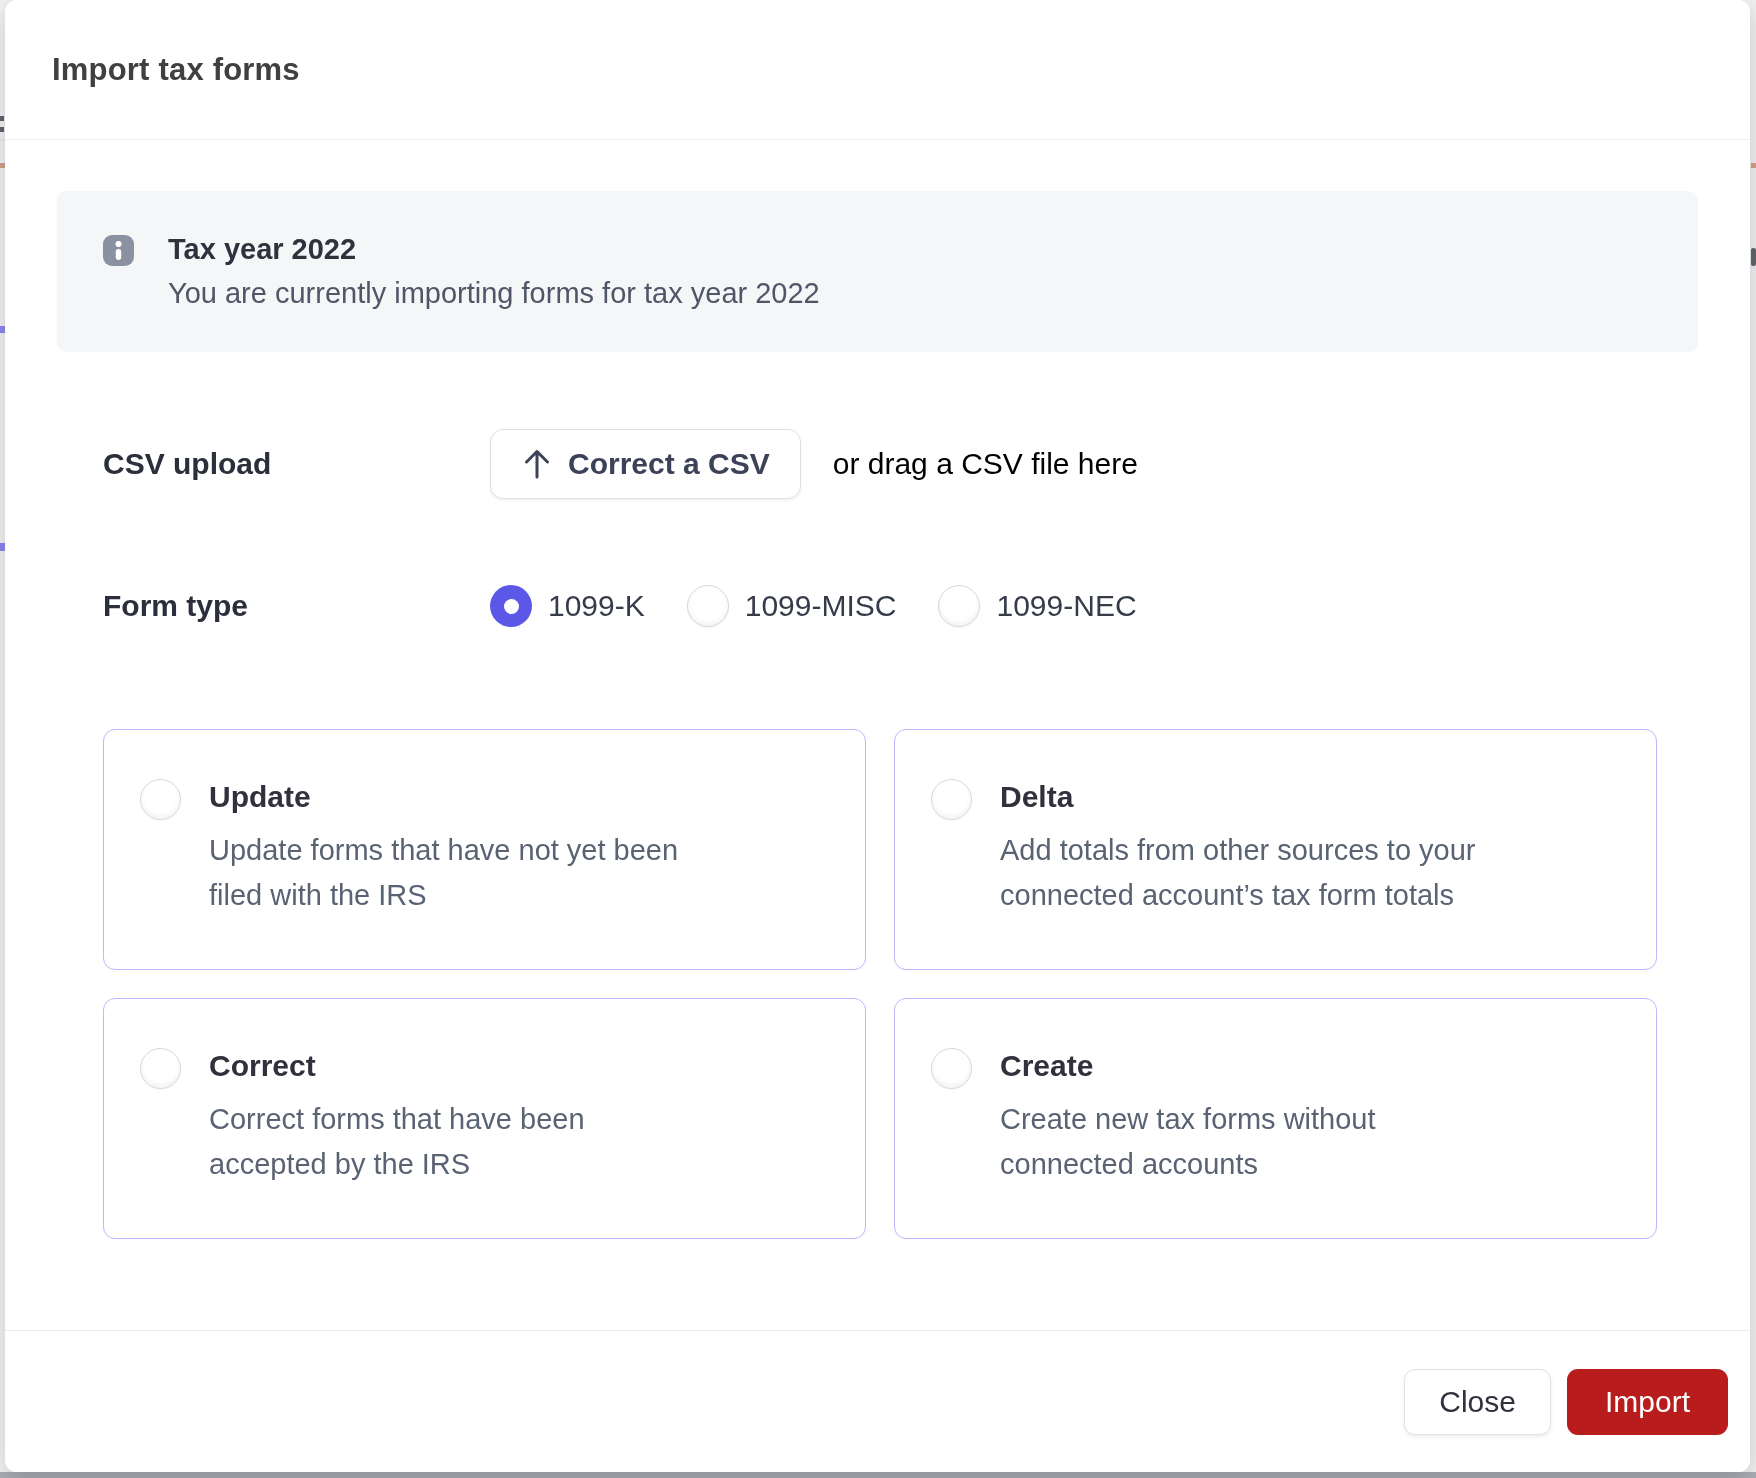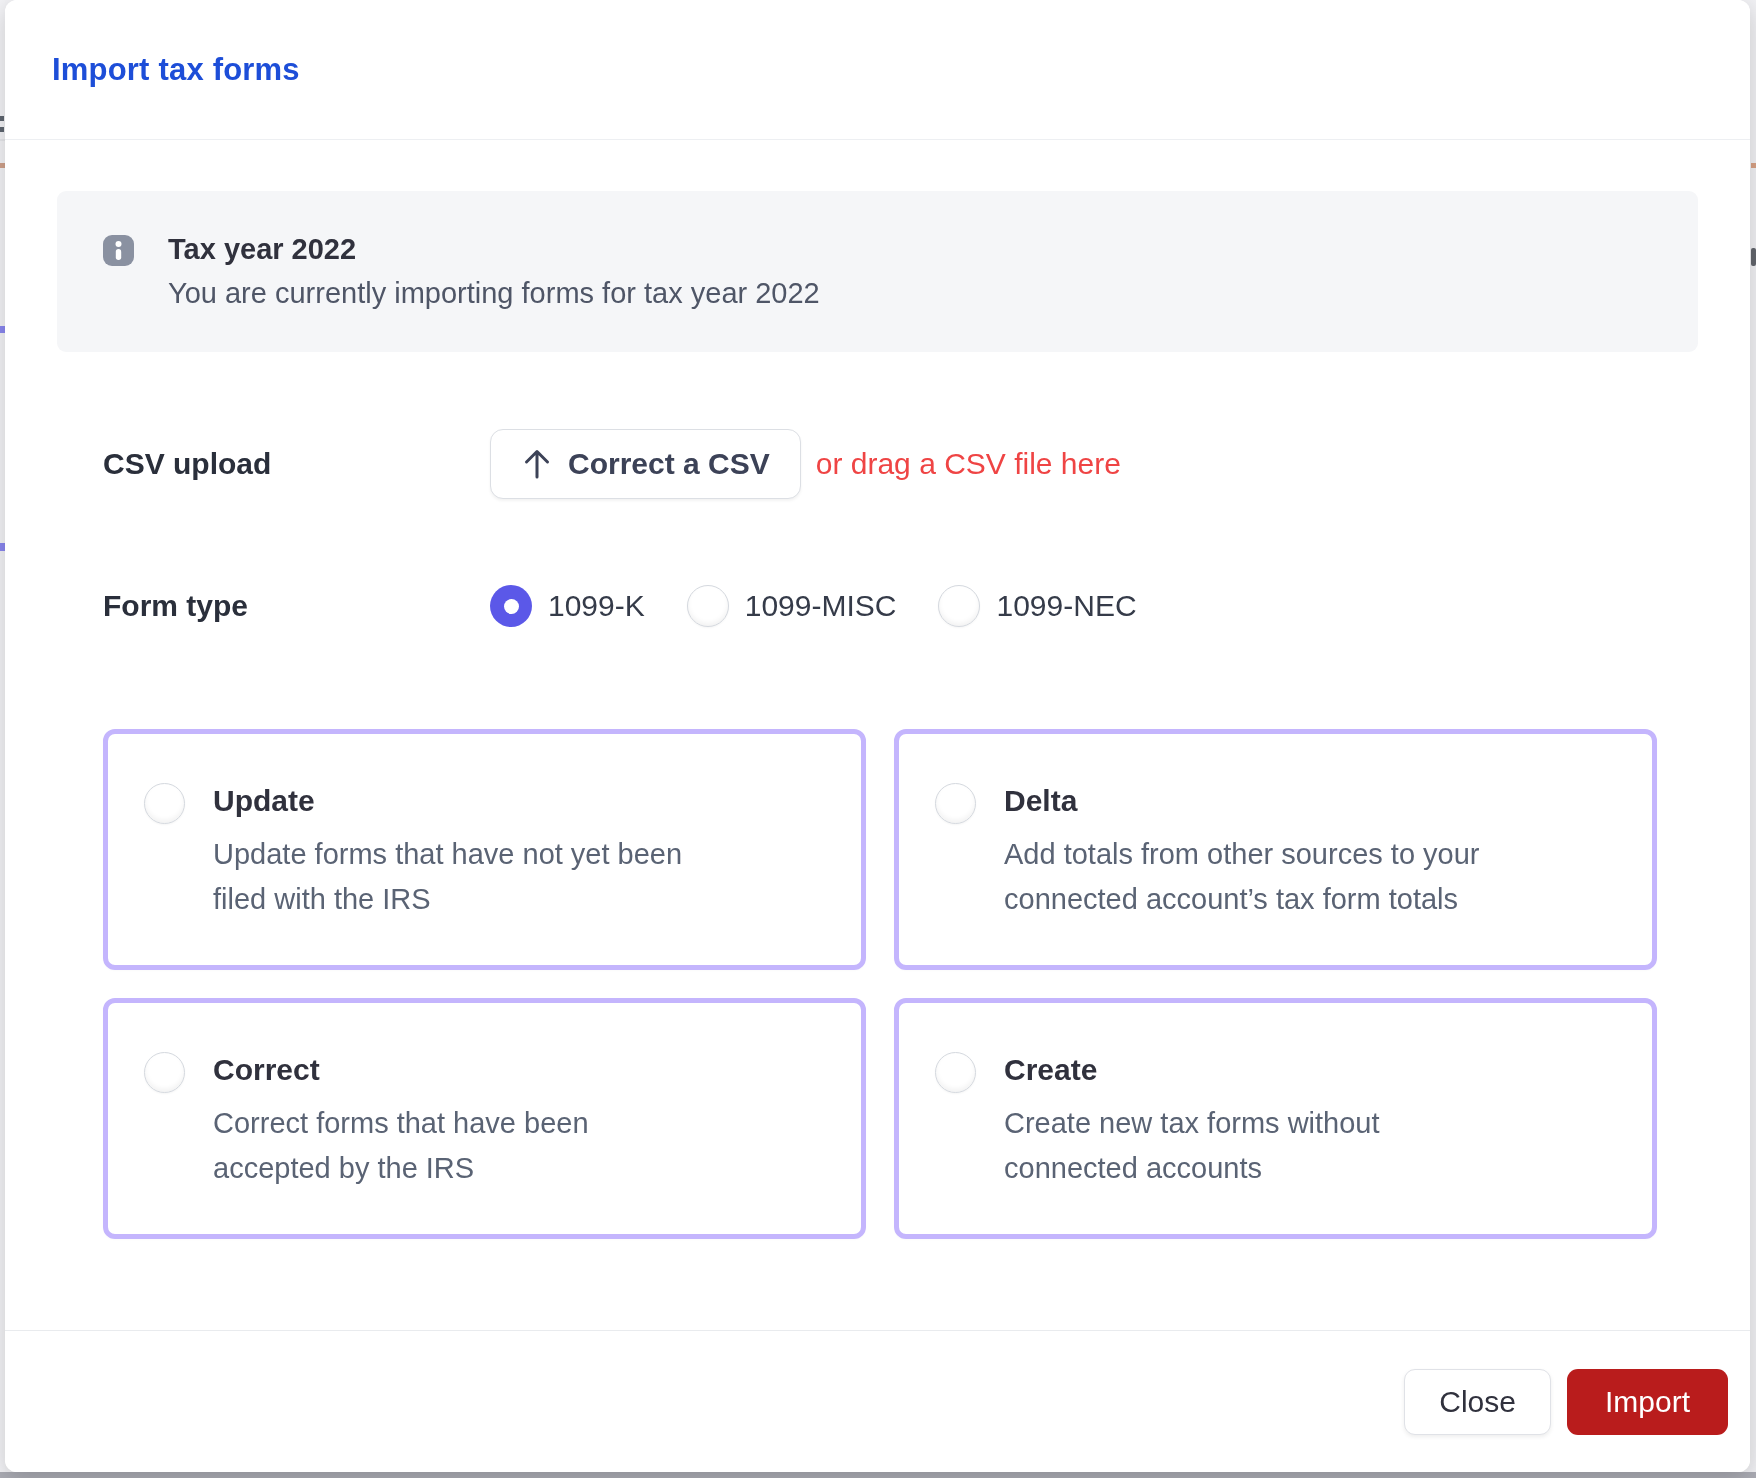--- a/index.html
+++ b/index.html
@@ -17,21 +17,21 @@
     position:absolute;left:5px;top:0;width:1745px;height:1472px;
     background:#ffffff;border-radius:12px;
     box-shadow:0 6px 24px rgba(0,0,0,.18);
   }
   .modal-header{
     position:absolute;left:0;top:0;right:0;height:139px;
     border-bottom:1px solid #edeff2;border-radius:12px 12px 0 0;background:#fff;
   }
   .dialog-title{
     position:absolute;left:47px;top:0;line-height:139px;
-    font-size:31px;font-weight:600;color:#1d4ed8;letter-spacing:.2px;
+    font-size:31px;font-weight:600;color:#404040;letter-spacing:.2px;
   }
   
   .notice{
     position:absolute;left:52px;top:191px;width:1641px;height:161px;
     background:#f5f6f8;border-radius:9px;box-sizing:border-box;
     padding:41px 40px 0 46px;display:flex;align-items:flex-start;
   }
   .info-icon{
     width:31px;height:31px;border-radius:9px;background:#8a91a1;flex:0 0 31px;
     margin-top:3px;display:flex;align-items:center;justify-content:center;
@@ -44,21 +44,21 @@
   .row-csv{top:428px;height:72px;}
   .row-formtype{top:582px;height:48px;}
   .field-label{width:387px;flex:0 0 387px;font-size:30px;font-weight:600;color:#2a2f3b;}
   .upload-btn{
     display:inline-flex;align-items:center;height:70px;box-sizing:border-box;
     padding:0 30px;background:#fff;border:1px solid #dcdfe4;border-radius:13px;
     box-shadow:0 2px 3px rgba(0,0,0,.05);cursor:pointer;
     font-size:30px;font-weight:600;color:#3c4257;font-family:inherit;
   }
   .upload-btn svg{margin-right:15px;display:block;}
-  .drag-hint{margin-left:15px;font-size:30px;color:#ef4444;}
+  .drag-hint{margin-left:32px;font-size:30px;color:#000000;}
   
   .radio-group{display:flex;align-items:center;}
   .radio-option{display:flex;align-items:center;margin-right:42px;cursor:pointer;}
   .radio-circle{
     width:42px;height:42px;border-radius:50%;background:#fff;box-sizing:border-box;
     border:1.5px solid #d5d9df;
     box-shadow:inset 0 -3px 5px rgba(0,0,0,.05), 0 1px 2px rgba(0,0,0,.04);
   }
   .radio-option.checked .radio-circle{
     border:none;background:#5b58e8;box-shadow:none;position:relative;
@@ -67,21 +67,21 @@
     content:"";position:absolute;left:50%;top:50%;width:15px;height:15px;margin:-7.5px 0 0 -7.5px;
     border-radius:50%;background:#ffffff;
   }
   .radio-label{margin-left:16px;font-size:30px;color:#353b49;}
   
   .cards{
     position:absolute;left:98px;top:729px;width:1554px;
     display:grid;grid-template-columns:1fr 1fr;grid-template-rows:241px 241px;gap:28px;
   }
   .card{
-    box-sizing:border-box;border:5px solid #c4b5fd;border-radius:12px;background:#fff;
+    box-sizing:border-box;border:1px solid #c4b5fd;border-radius:12px;background:#fff;
     padding:46px 40px 0 36px;display:flex;align-items:flex-start;cursor:pointer;
     box-shadow:0 1px 2px rgba(0,0,0,.02);
   }
   .card .radio-circle{width:41px;height:41px;margin-top:3px;flex:0 0 41px;}
   .card-text{margin-left:28px;}
   .card-title{font-size:30px;font-weight:600;color:#30313d;line-height:41px;}
   .card-desc{margin-top:11px;font-size:29px;color:#5a6374;line-height:45px;white-space:pre-line;}
   
   .modal-footer{
     position:absolute;left:0;right:0;top:1330px;bottom:0;border-top:1px solid #e9ebee;

